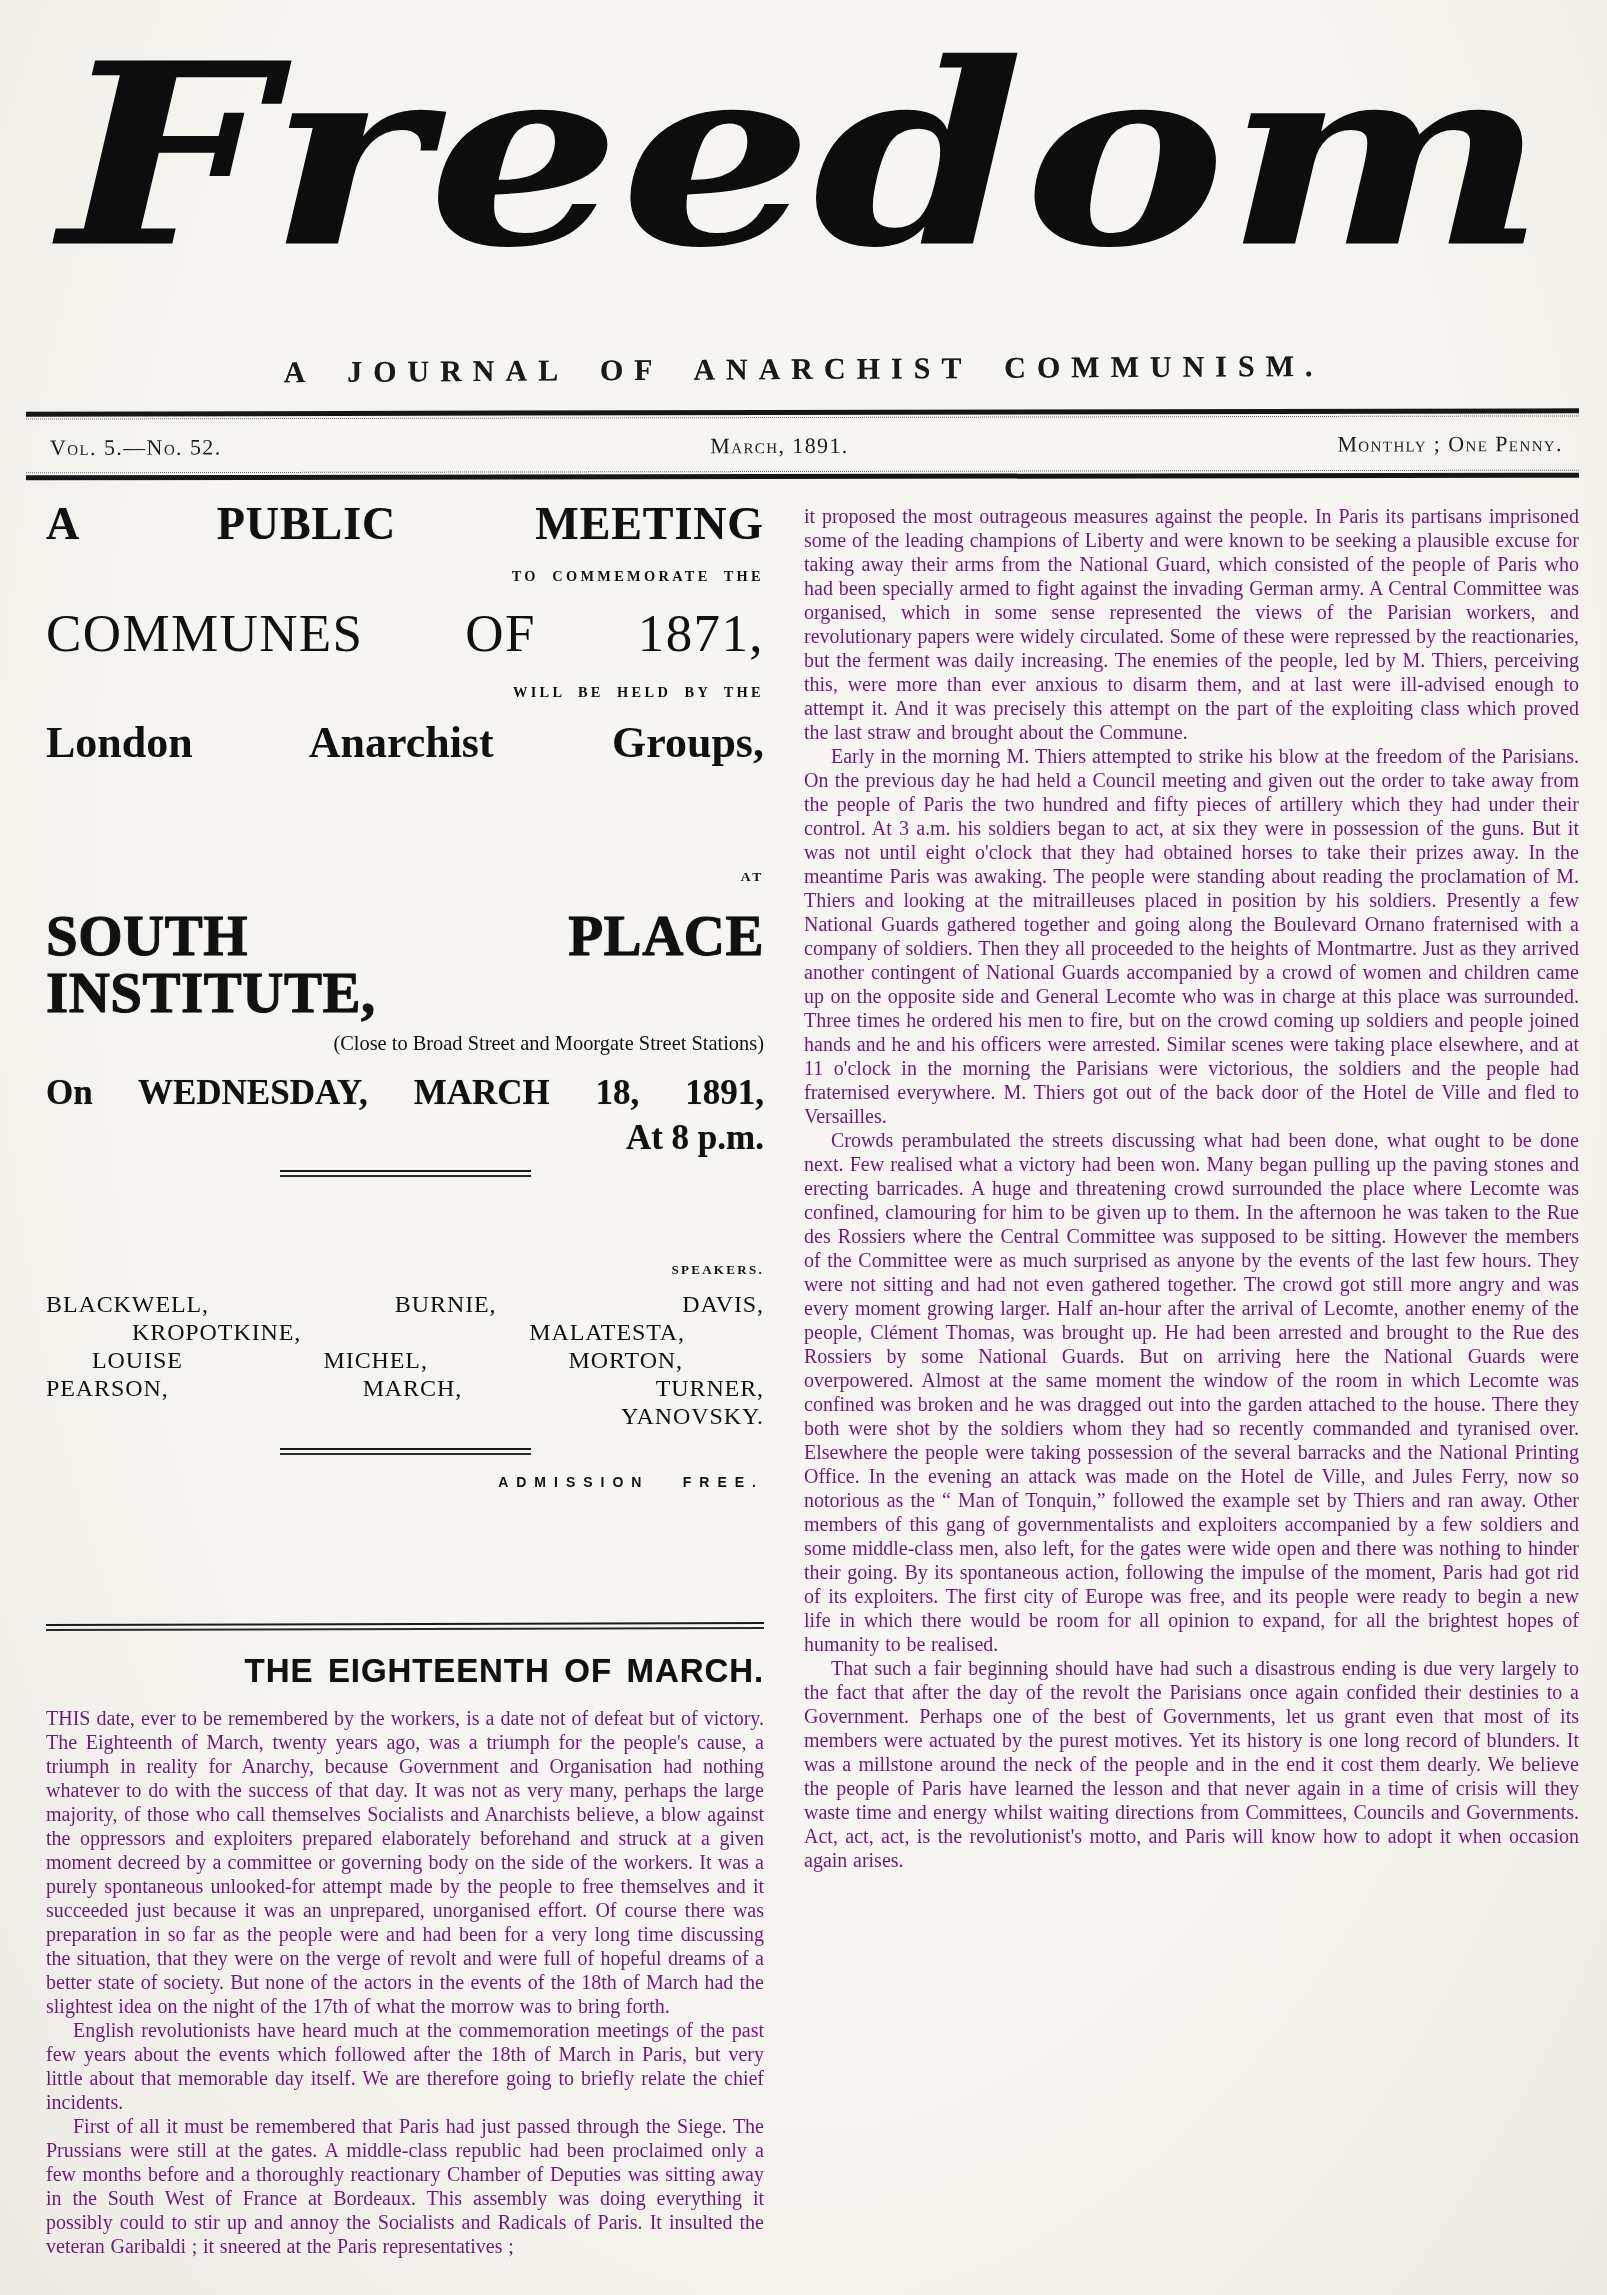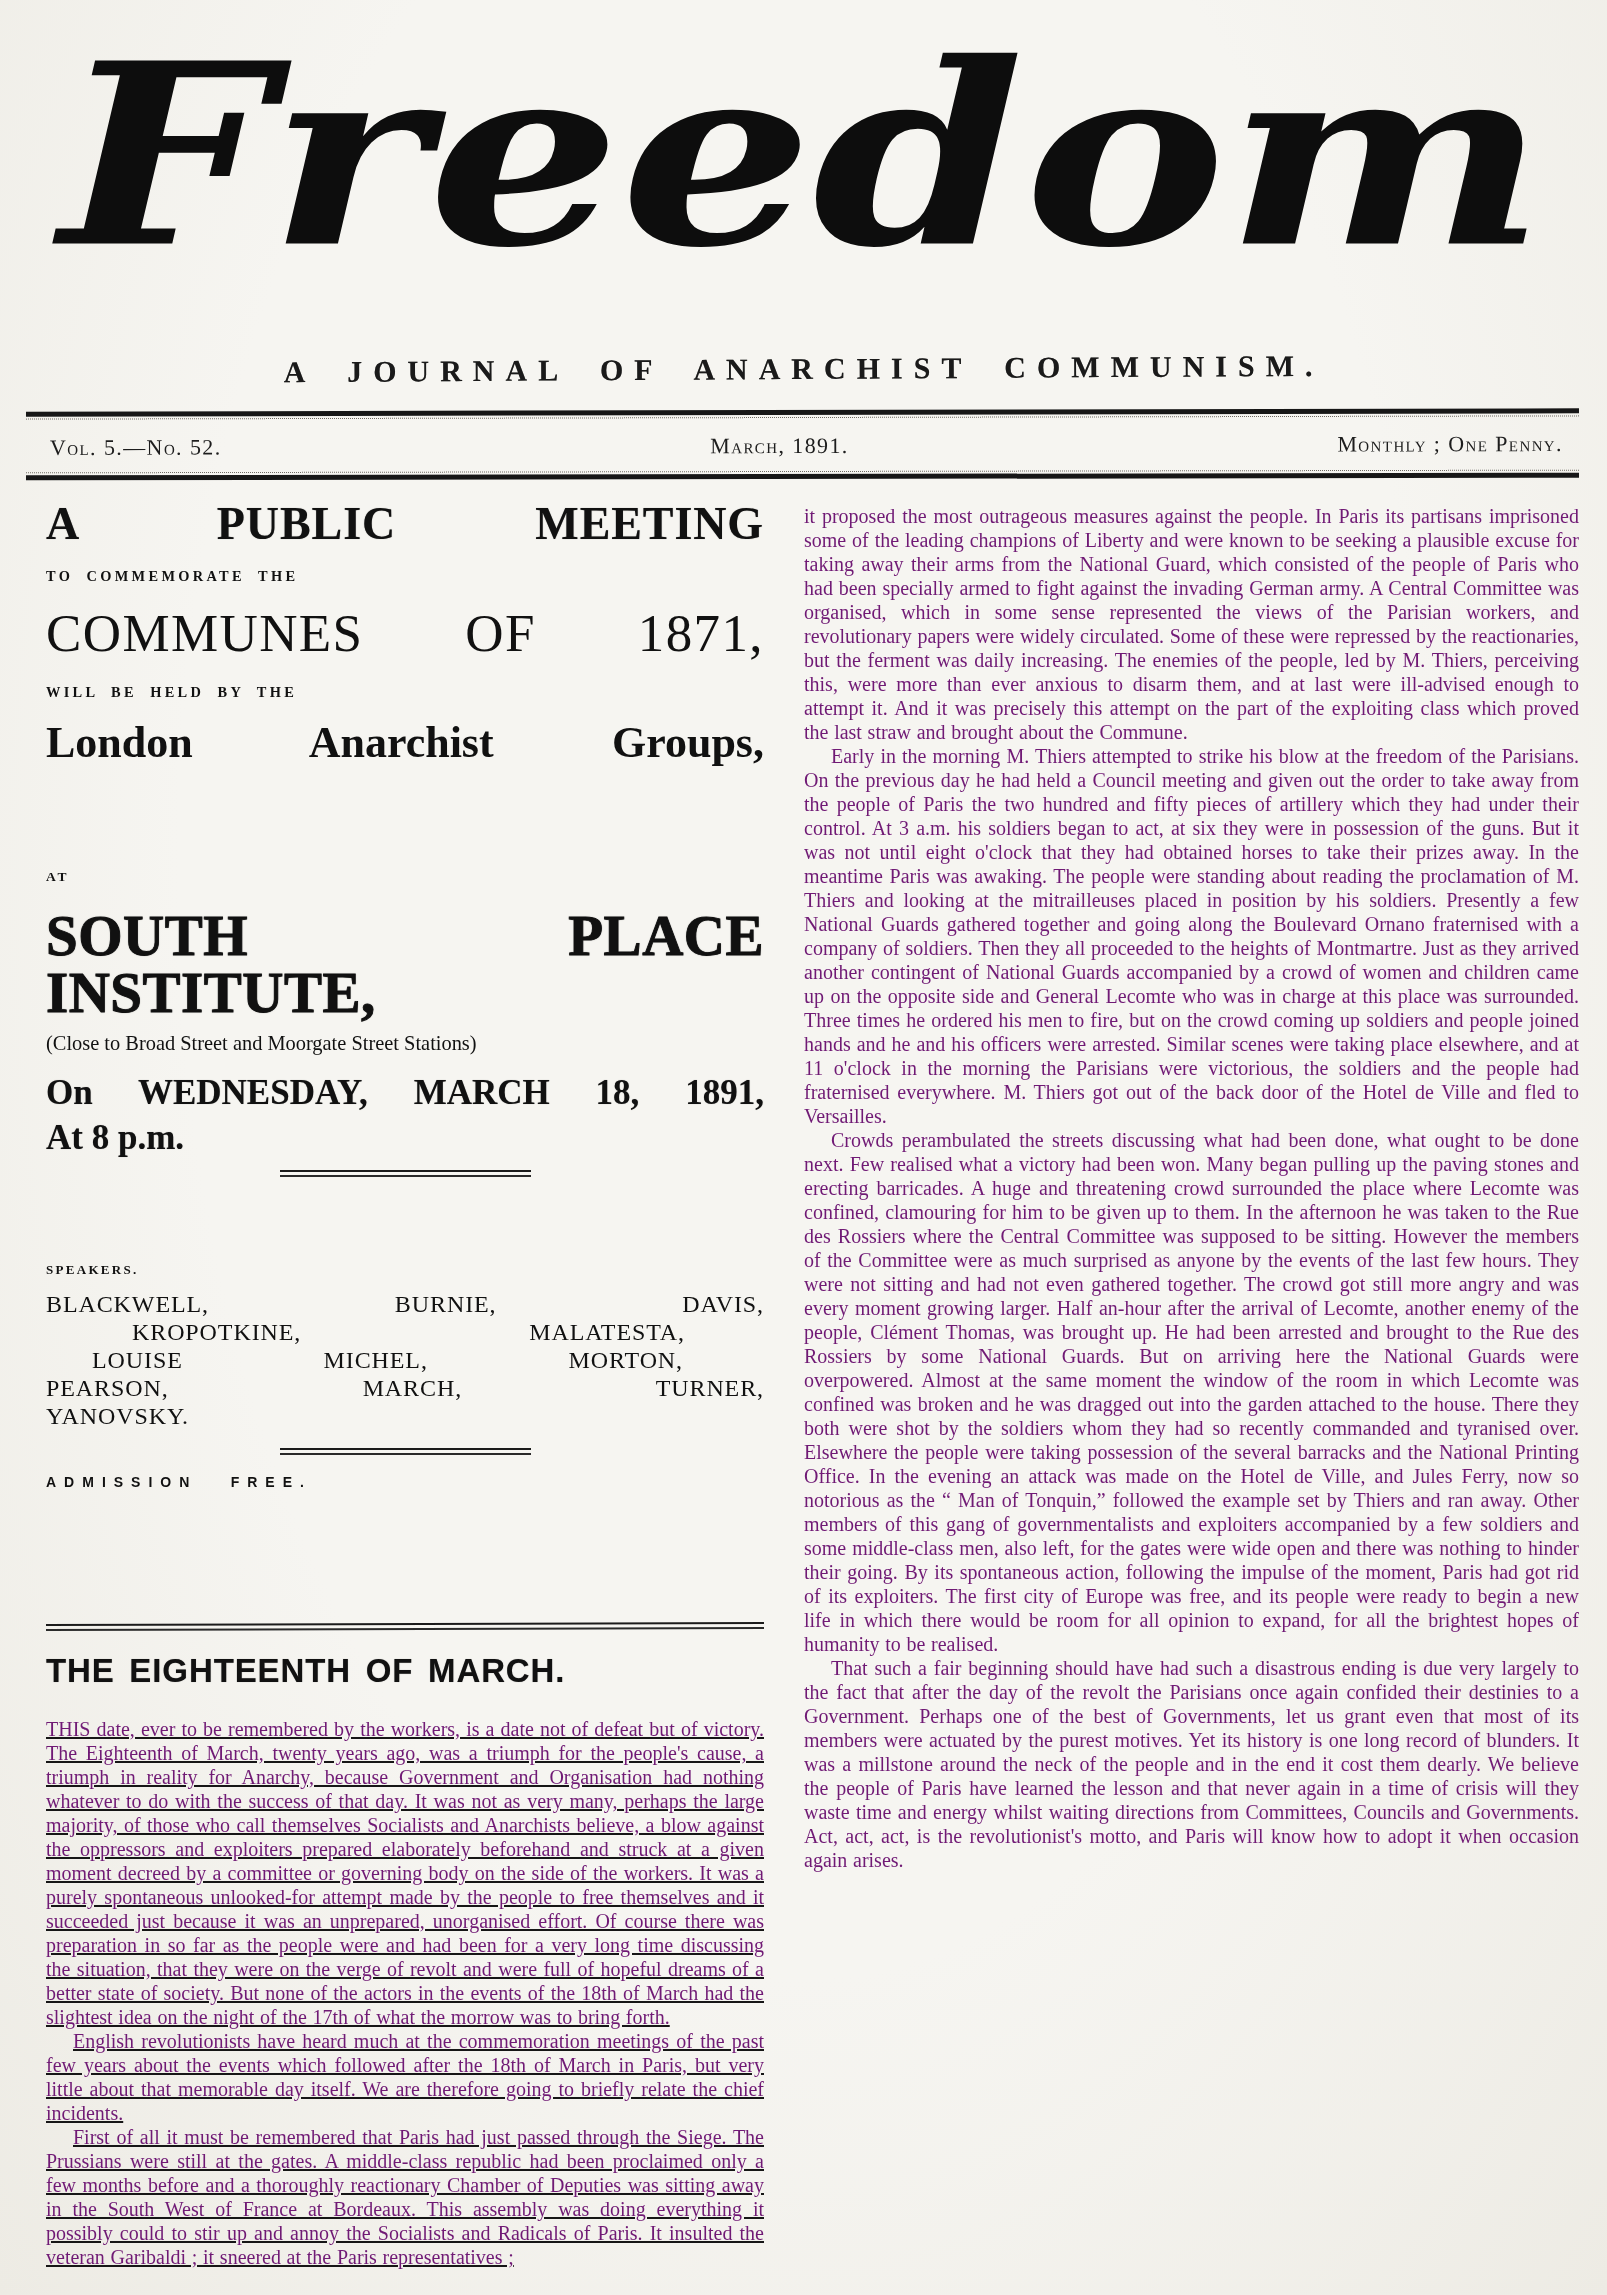--- a/index.html
+++ b/index.html
@@ -63,21 +63,21 @@
     grid-template-columns: 718px 775px;
     column-gap: 40px;
     padding: 0 40px 0 46px;
     margin-top: 22px;
   }
   .col { min-width: 0; }
 
   
   .disp { line-height: 1; color: #111; }
   .just { text-align: justify; text-align-last: justify; }
-  .ctr  { text-align: left; }
+  .ctr  { text-align: right; }
 
   .meeting-title {
     font-size: 46px; font-weight: 700; letter-spacing: 0.9px;
     text-shadow: 0 0 0.9px rgba(0,0,0,.45);
   }
   .commemorate { margin-top: 22px; font-size: 14.4px; font-weight: 700; letter-spacing: 3.3px; word-spacing: 6.5px; }
   .communes    { margin-top: 24px; font-size: 53px; font-weight: 400; letter-spacing: 1.4px; }
   .heldby      { margin-top: 25px; font-size: 14.4px; font-weight: 700; letter-spacing: 3.3px; word-spacing: 6.5px; }
   .groups      { margin-top: 21.4px; font-size: 44px; font-weight: 700; }
   .at-line     { margin-top: 105px; font-size: 13.5px; font-weight: 700; letter-spacing: 2.8px; }
@@ -112,21 +112,21 @@
     transform: rotate(-0.15deg);
   }
   .article-heading {
     margin-top: 24px;
     font-family: "Liberation Sans", sans-serif;
     font-size: 33px; font-weight: 700; letter-spacing: 0.9px; word-spacing: 4.6px;
     text-shadow: 0 0 0.9px rgba(0,0,0,.4);
   }
 
   
-  .bodytext { margin-top: 30px; text-decoration: underline; }
+  .bodytext { margin-top: 19px; }
   .bodytext p, .col-right p {
     font-size: 20px; line-height: 24px;
     text-align: justify;
     word-spacing: 0.7px;
     color: #701a75;
   }
   .bodytext p + p, .col-right p + p { margin-top: 0; }
   .bodytext p.indent, .col-right p.indent { text-indent: 27px; }
   .col-right { padding-top: 2.8px; }
 </style>

